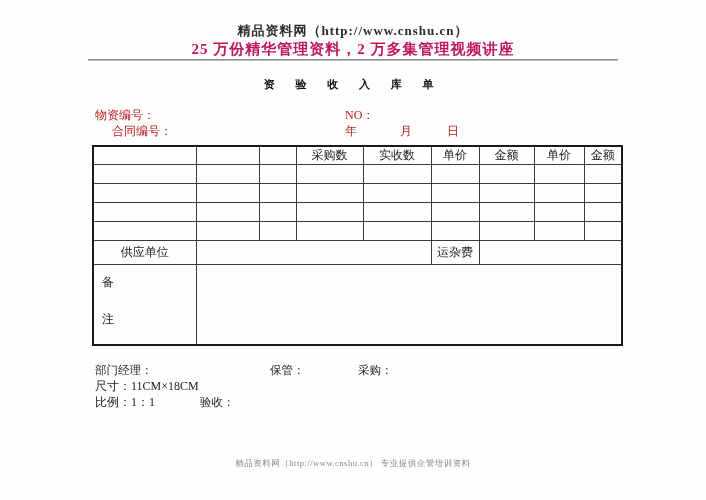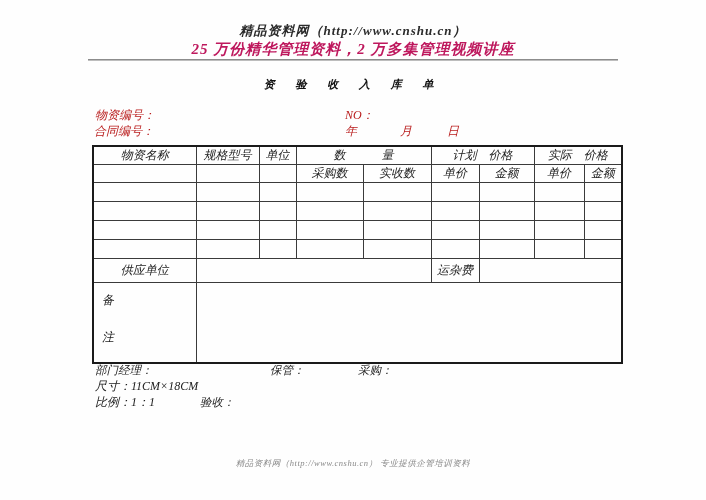--- a/index.html
+++ b/index.html
@@ -7,21 +7,20 @@
   body {
     font-family: "Liberation Serif", "DejaVu Serif", serif;
     color: #1c1c1c;
   }
   .page {
     position: relative;
     width: 706px;
     height: 500px;
     background: #fefefe;
     overflow: hidden;
-    font-style: italic;
   }
   .abs { position: absolute; }
   .centered { left: 0; width: 706px; text-align: center; }
 
   .hdr-line1 {
     top: 22px;
     font-size: 13px;
     font-weight: bold;
     letter-spacing: 1px;
     color: #2b2b2b;
@@ -44,21 +43,21 @@
   .form-title {
     top: 77px;
     font-size: 11px;
     font-weight: bold;
     letter-spacing: 9px;
     color: #111;
   }
   .meta-label { font-size: 12px; color: #b91c1c; }
   .lbl-material-no { top: 107px; left: 95px; }
   .lbl-no          { top: 107px; left: 345px; }
-  .lbl-contract-no { top: 123px; left: 94px; }
+  .lbl-contract-no { top: 123px; left: 112px; }
   .lbl-year  { top: 123px; left: 345px; }
   .lbl-month { top: 123px; left: 400px; }
   .lbl-day   { top: 123px; left: 447px; }
 
   table.form-table {
     position: absolute;
     top: 145px;
     left: 92px;
     width: 529px;
     border-collapse: collapse;
@@ -132,28 +131,20 @@
         <col style="width:63px">
         <col style="width:37px">
       <col style="width:67px">
         <col style="width:68px">
         <col style="width:48px">
       <col style="width:55px">
         <col style="width:50px">
         <col style="width:38px">
     </colgroup>
     <tbody>
-        <tr class="h18">
-      <td>物资名称</td>
-      <td>规格型号</td>
-      <td>单位</td>
-      <td colspan="2">数　　　量</td>
-      <td colspan="2">计划　价格</td>
-      <td colspan="2">实际　价格</td>
-    </tr>
     <tr class="h18">
       <td></td>
       <td></td>
       <td></td>
       <td>采购数</td>
       <td>实收数</td>
       <td>单价</td>
       <td>金额</td>
       <td>单价</td>
       <td>金额</td>

